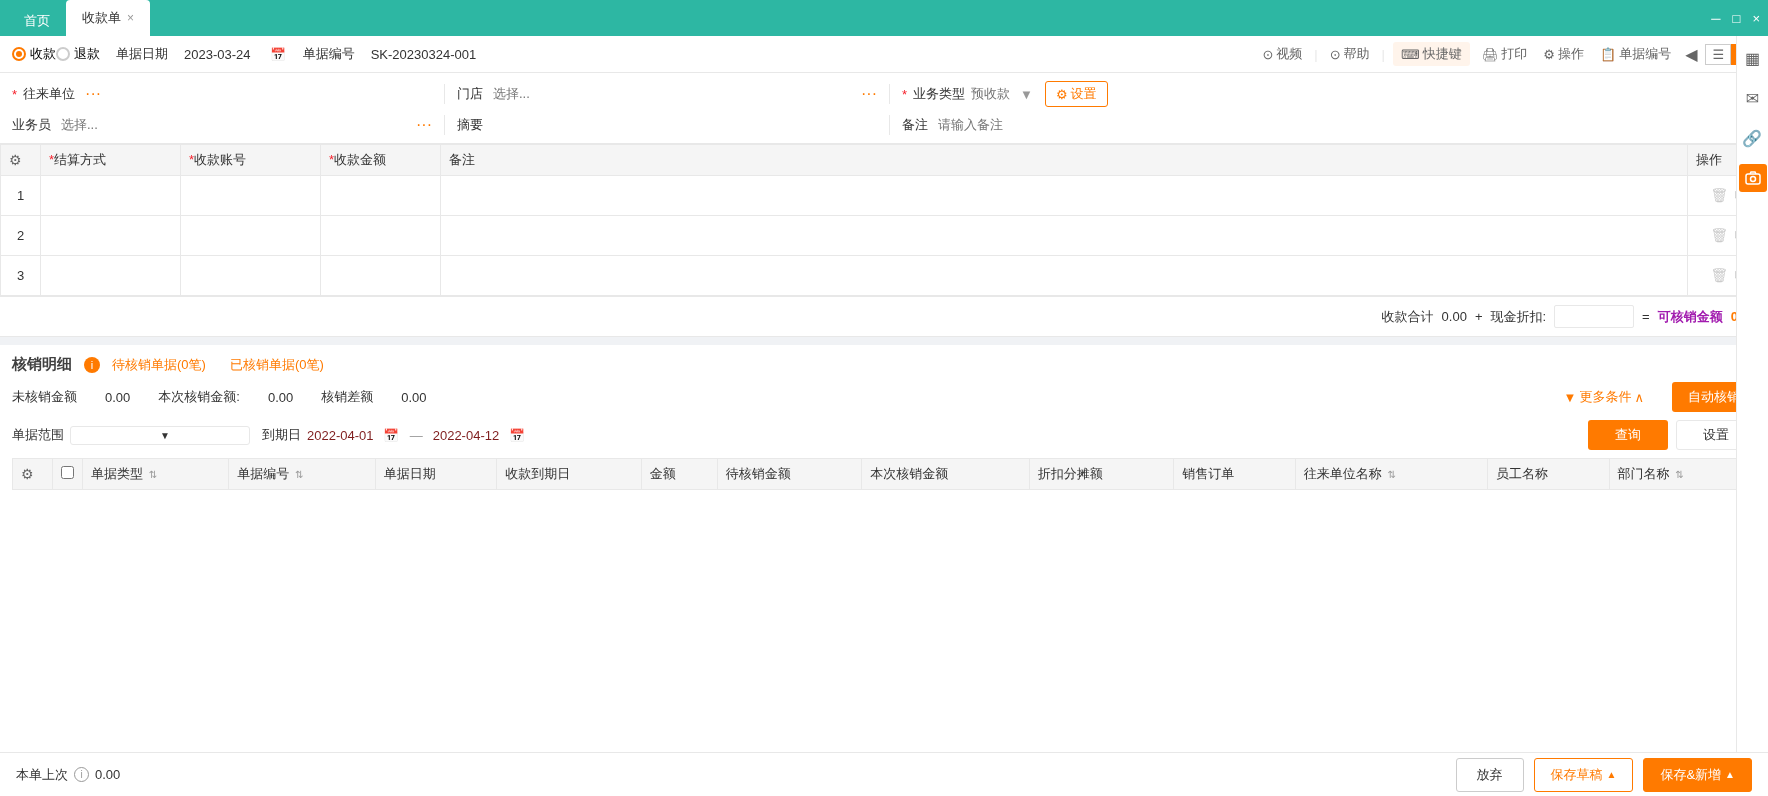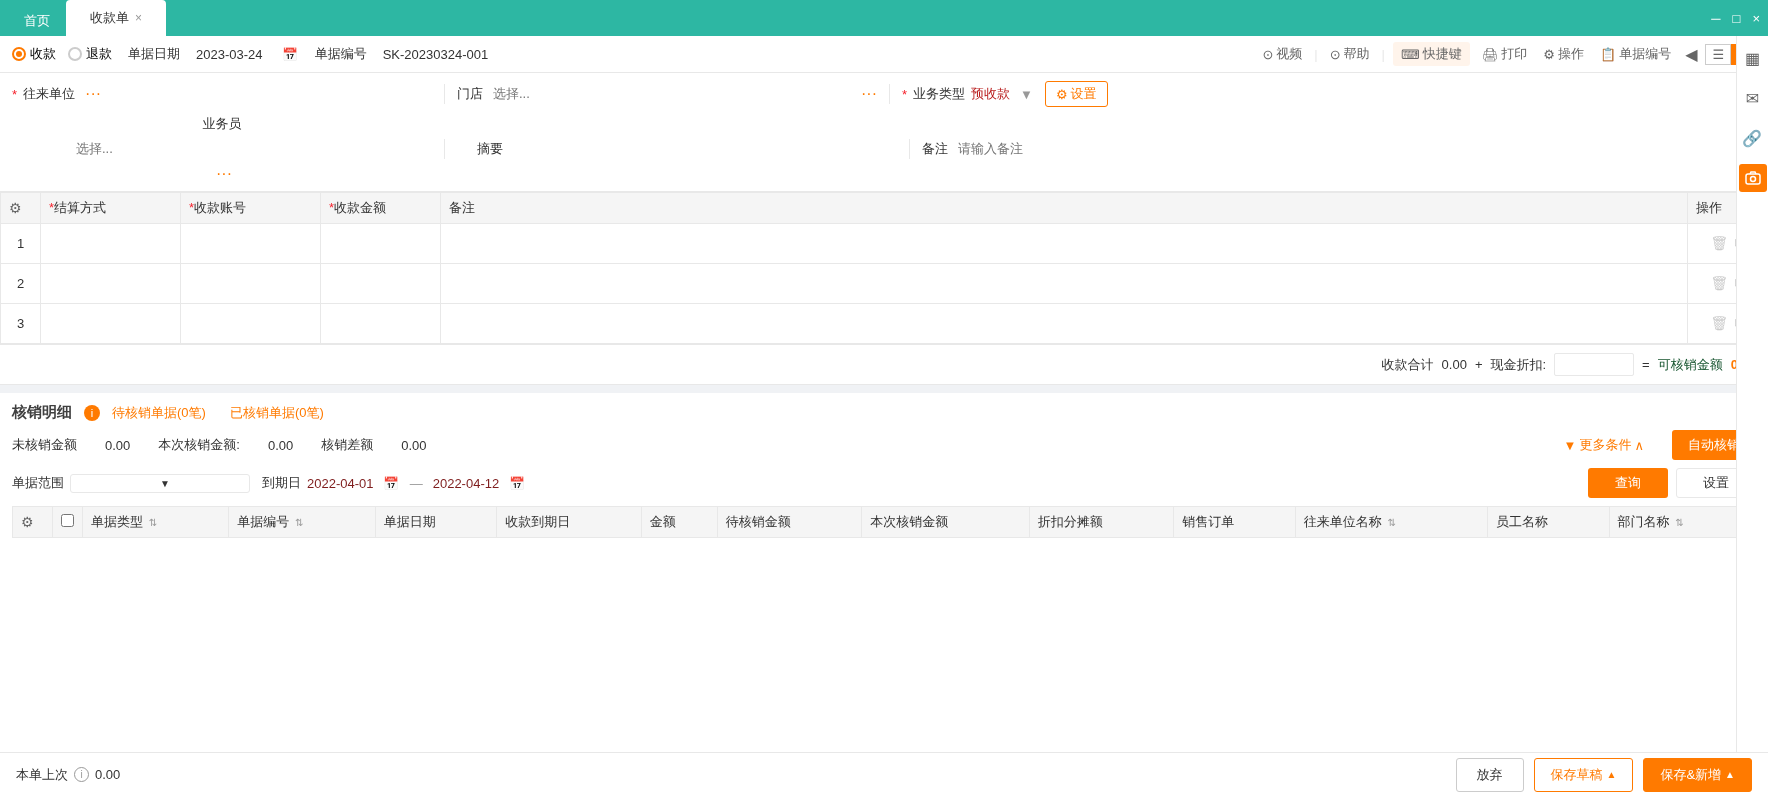--- a/index.html
+++ b/index.html
@@ -17,21 +17,21 @@
       color: #fff;
       padding: 0 16px;
       height: 31px;
       line-height: 36px;
       cursor: pointer;
       font-size: 13px;
     }
     .tab-active {
       background: #fff;
       color: #333;
-      padding: 0 24px;
+      padding: 0 16px;
       height: 36px;
       line-height: 36px;
       border-radius: 4px 4px 0 0;
       cursor: pointer;
       display: flex;
       align-items: center;
       gap: 6px;
     }
     .tab-close {
       font-size: 12px;
@@ -59,21 +59,21 @@
 
     
     .toolbar {
       display: flex;
       align-items: center;
       padding: 6px 12px;
       border-bottom: 1px solid #e8e8e8;
       background: #fff;
       gap: 16px;
     }
-    .radio-group { display: flex; align-items: center; gap: 12px; }
+    .radio-group { display: flex; align-items: center; }
     .radio-item { display: flex; align-items: center; gap: 4px; cursor: pointer; }
     .radio-dot {
       width: 14px; height: 14px; border-radius: 50%; border: 2px solid #ccc;
       display: flex; align-items: center; justify-content: center;
     }
     .radio-dot.active { border-color: #ff7a00; }
     .radio-dot.active::after {
       content: ''; width: 6px; height: 6px; background: #ff7a00; border-radius: 50%;
     }
     .field-label { color: #333; font-size: 13px; }
@@ -105,21 +105,21 @@
     }
     .field-input {
       flex: 1; border: none; outline: none; color: #999; font-size: 13px;
       border-bottom: 1px solid transparent; padding: 2px 4px;
     }
     .field-more { color: #ff7a00; cursor: pointer; font-size: 16px; margin-left: 4px; }
     .field-separator { width: 1px; height: 20px; background: #e8e8e8; margin: 0 12px; }
     .business-type-field {
       display: flex; align-items: center; gap: 6px;
     }
-    .business-type-val { color: #b91c1c; }
+    .business-type-val { color: #737373; }
     .dropdown-arrow { color: #999; cursor: pointer; margin-left: 4px; }
     .setting-btn {
       background: #fff; border: 1px solid #ff7a00; color: #ff7a00;
       padding: 3px 10px; border-radius: 3px; cursor: pointer; font-size: 12px;
       display: flex; align-items: center; gap: 3px; margin-left: 12px;
     }
 
     
     .table-area {
       flex: 0 0 auto;
@@ -146,21 +146,21 @@
 
     
     .summary-row {
       display: flex; align-items: center; justify-content: flex-end;
       padding: 8px 12px; gap: 8px; background: #fff; border-top: 1px solid #e8e8e8;
     }
     .summary-text { color: #333; font-size: 13px; }
     .summary-val { color: #333; }
     .summary-plus { color: #333; }
     .summary-eq { color: #333; }
-    .summary-result-label { color: #14532d; }
+    .summary-result-label { color: #a21caf; font-weight: bold; }
     .summary-result-val { color: #ff7a00; font-weight: bold; }
     .discount-input {
       width: 80px; border: 1px solid #e8e8e8; padding: 3px 6px;
       outline: none; border-radius: 2px; font-size: 13px;
     }
 
     
     .verify-section {
       background: #fff;
       border-top: 8px solid #f0f2f5;
@@ -371,28 +371,28 @@
         <span class="business-type-val">预收款</span>
         <span class="dropdown-arrow">▼</span>
       </div>
       <button class="setting-btn">
         <span>⚙</span>
         <span>设置</span>
       </button>
     </div>
     <div class="form-row" style="margin-bottom:0;">
 
-      <div class="form-field" style="max-width:420px;flex-direction:column;">
+      <div class="form-field" style="max-width:420px;">
         <span class="field-label optional">业务员</span>
         <input class="field-input" type="text" style="width: 300px; color: rgb(153, 153, 153);" placeholder="选择...">
         <span class="field-more">···</span>
       </div>
       <div class="field-separator"></div>
 
-      <div class="form-field" style="max-width:420px;margin-left:20px;">
+      <div class="form-field" style="max-width:420px;">
         <span class="field-label optional">摘要</span>
         <input class="field-input" type="text" style="width: 300px;">
       </div>
       <div class="field-separator"></div>
 
       <div class="form-field">
         <span class="field-label optional">备注</span>
         <input class="field-input" type="text" style="width: 300px; color: rgb(153, 153, 153);" placeholder="请输入备注">
       </div>
     </div>

